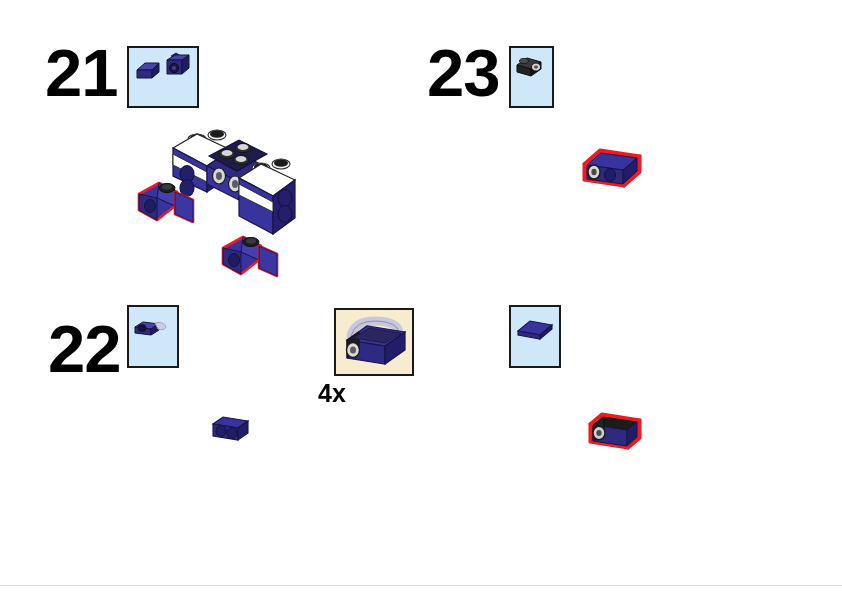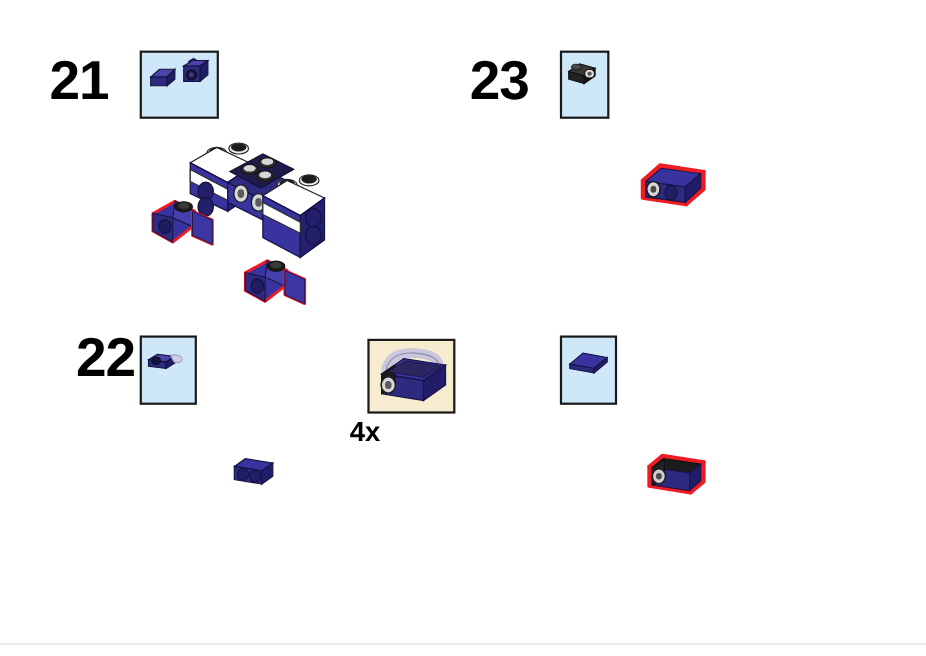--- a/index.html
+++ b/index.html
@@ -16,21 +16,21 @@
     height: 596px;
     background: #ffffff;
     overflow: hidden;
   }
 
   
   .step-number {
     position: absolute;
     font-family: "Liberation Sans", sans-serif;
     font-weight: bold;
-    font-size: 50px;
+    font-size: 67px;
     line-height: 54px;
     color: #000000;
     letter-spacing: -1px;
     z-index: 30;
     white-space: nowrap;
   }
 
   
   .parts-box {
     position: absolute;
@@ -218,21 +218,21 @@
       <polygon points="46,28 62,14 62,30 46,44" fill="#ee1b24" stroke="#ee1b24" stroke-width="3" stroke-linejoin="round"></polygon>
       <polygon points="9,23 23,11 59,16 45,28" fill="#3933a0" stroke="#18154a" stroke-width="1"></polygon>
       <polygon points="9,23 45,28 45,42 9,37" fill="#2e2a7f" stroke="#18154a" stroke-width="1"></polygon>
       <polygon points="45,28 59,16 59,29 45,42" fill="#211d68" stroke="#18154a" stroke-width="1"></polygon>
       <ellipse cx="16" cy="30" rx="6" ry="7" fill="#d6d6d6" stroke="#1c1c1c" stroke-width="1.4"></ellipse>
       <ellipse cx="16" cy="30" rx="2.6" ry="3.2" fill="#4a4a4a"></ellipse>
       <ellipse cx="32" cy="33" rx="5.5" ry="6.5" fill="#211d68" stroke="#141240" stroke-width="1"></ellipse>
     </svg>
   </div>
 
-  <div class="step-number" style="left:48px; top:298px;margin-left:21px;">22</div>
+  <div class="step-number" style="left:48px; top:322px;">22</div>
 
   <div class="parts-box" style="left:127px; top:305px; width:52px; height:63px;"></div>
 
   <div class="piece" style="left:131px; top:315px; z-index:29;">
     <svg width="40" height="26" viewBox="0 0 40 26">
       <polygon points="4,12 12,7 28,9 20,14" fill="#4a44a8" stroke="#141240" stroke-width="1"></polygon>
       <polygon points="4,12 20,14 20,20 4,18" fill="#2e2a7f" stroke="#141240" stroke-width="1"></polygon>
       <polygon points="20,14 28,9 28,15 20,20" fill="#201c62" stroke="#141240" stroke-width="1"></polygon>
       <ellipse cx="11" cy="13" rx="4" ry="3.4" fill="#15123c" stroke="#0d0b24" stroke-width="0.9"></ellipse>
       <path d="M24,8 Q33,6 35,12 Q33,16 27,14 Z" fill="#cfcde6" stroke="#9a98b5" stroke-width="0.9"></path>

